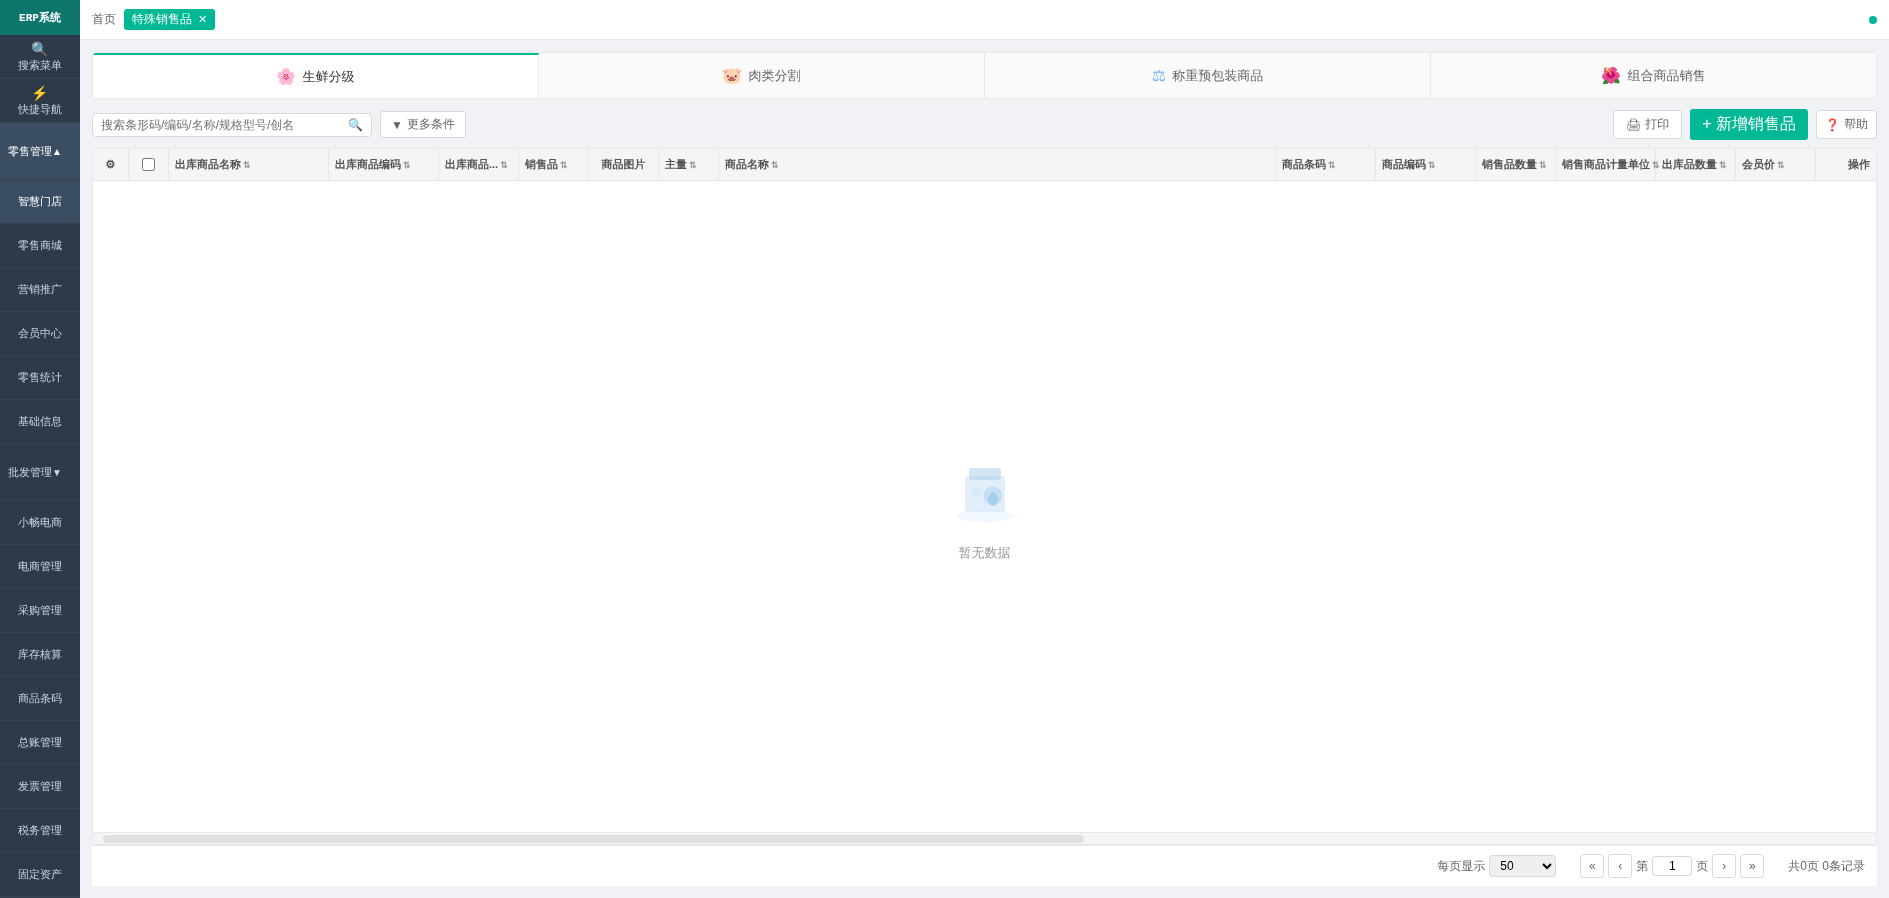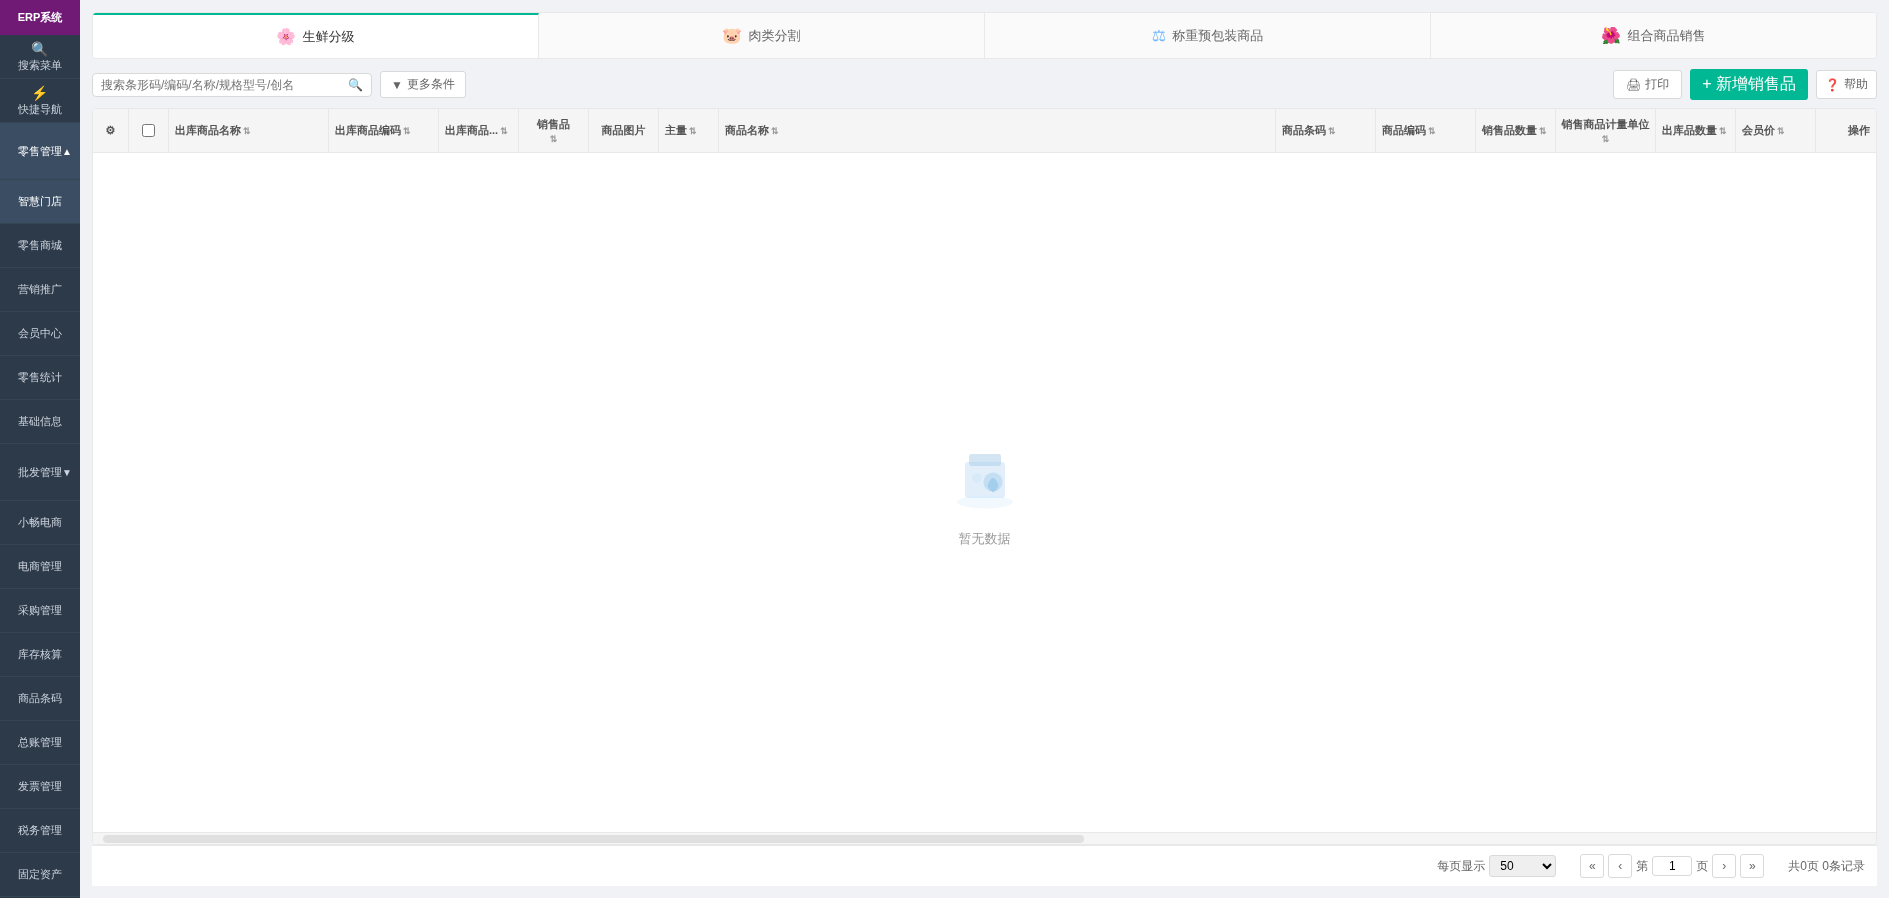--- a/index.html
+++ b/index.html
@@ -10,30 +10,31 @@
       width: 80px;
       background: #2d3a4a;
       color: #cdd4de;
       display: flex;
       flex-direction: column;
       height: 100%;
       flex-shrink: 0;
       overflow-y: auto;
     }
     .sidebar-logo {
-      background: #701a75;
+      background: #0f766e;
       padding: 10px 0;
       text-align: center;
       color: #fff;
       font-size: 11px;
       font-weight: bold;
       height: 40px;
       display: flex;
       align-items: center;
       justify-content: center;
+      font-family: Liberation Mono, monospace;
     }
     .sidebar-item {
       display: flex;
       flex-direction: column;
       align-items: center;
       padding: 10px 4px;
       cursor: pointer;
       font-size: 11px;
       color: #cdd4de;
       border-bottom: 1px solid #364554;
@@ -44,21 +45,21 @@
     }
     .sidebar-item.active { background: #3a4d62; color: #fff; }
     .sidebar-item .item-icon {
       font-size: 14px;
       margin-bottom: 2px;
     }
     .sidebar-item .item-label { font-size: 11px; line-height: 1.2; }
     .sidebar-section-header {
       display: flex;
       align-items: center;
-      justify-content: flex-end;
+      justify-content: flex-start;
       padding: 28px 8px;
       cursor: pointer;
       color: #cdd4de;
       font-size: 11px;
       border-bottom: 1px solid #364554;
       min-height: 40px;
     }
     .sidebar-section-header.active { background: #3a4d62; color: #fff; }
     .expand-icon { font-size: 10px; }
 
@@ -250,28 +251,28 @@
       white-space: nowrap;
       cursor: pointer;
     }
     .th:last-child { border-right: none; }
     .th .sort-icon { color: #999; font-size: 9px; }
     .th-checkbox { width: 40px; justify-content: center; flex-shrink: 0; }
     .th-config { width: 36px; justify-content: center; flex-shrink: 0; }
     .th-name { width: 160px; flex-shrink: 0; }
     .th-code { width: 110px; flex-shrink: 0; }
     .th-sku { width: 80px; flex-shrink: 0; }
-    .th-sale { width: 70px; flex-shrink: 0; flex-direction: column; }
+    .th-sale { width: 70px; flex-shrink: 0; }
     .th-img { width: 70px; flex-shrink: 0; justify-content: center; }
     .th-unit { width: 60px; flex-shrink: 0; }
     .th-prod-name { min-width: 180px; flex: 1; }
     .th-barcode { width: 100px; flex-shrink: 0; }
     .th-prod-code { width: 100px; flex-shrink: 0; }
     .th-sale-qty { width: 80px; flex-shrink: 0; }
-    .th-sale-unit { width: 100px; flex-shrink: 0; flex-direction: column; }
+    .th-sale-unit { width: 100px; flex-shrink: 0; }
     .th-out-qty { width: 80px; flex-shrink: 0; }
     .th-member-price { width: 80px; flex-shrink: 0; }
     .th-ops { width: 60px; flex-shrink: 0; justify-content: flex-end; }
 
     .table-body {
       flex: 1;
       display: flex;
       align-items: center;
       justify-content: center;
       flex-direction: column;
@@ -437,20 +438,32 @@
     <span class="item-label">固定资产</span>
   </div>
   <div class="sidebar-item">
     <span class="item-label">工资</span>
   </div>
 
 </div>
 
 <div class="main-content">
 
+  <div class="topbar">
+    <div class="topbar-breadcrumb">
+      <span class="breadcrumb-home">首页</span>
+      <div style="display:flex;align-items:center;background:#00b894;border-radius:3px;padding:2px 8px;">
+        <span style="color:#fff;font-size:12px;">特殊销售品</span>
+        <span style="color:#fff;margin-left:6px;cursor:pointer;font-size:11px;">✕</span>
+      </div>
+    </div>
+    <div class="topbar-right">
+      <div class="status-dot"></div>
+    </div>
+  </div>
 
   <div class="page-content">
 
     <div class="tab-bar">
       <div class="tab-item active">
         <span class="tab-icon fresh">🌸</span>
         <span>生鲜分级</span>
       </div>
       <div class="tab-item">
         <span class="tab-icon meat">🐷</span>

